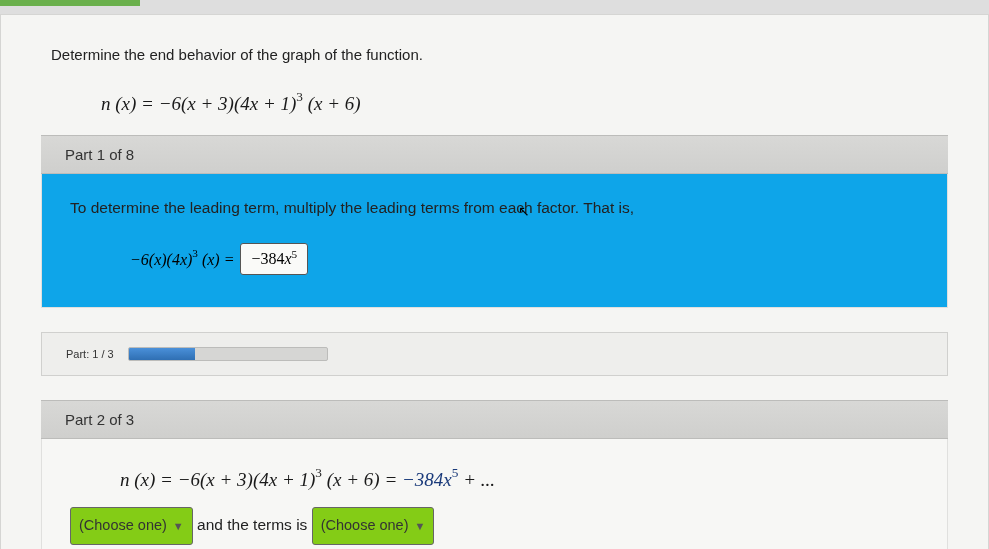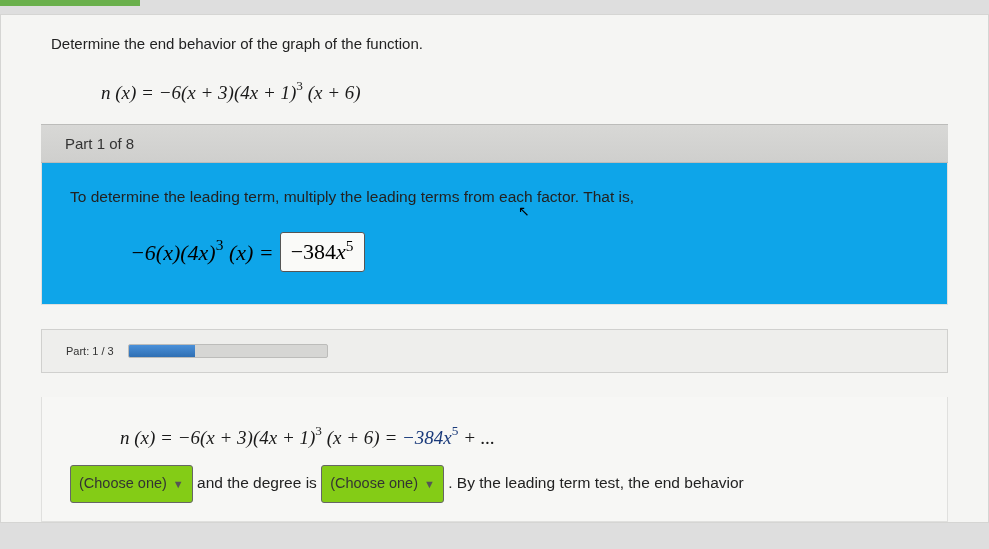--- a/index.html
+++ b/index.html
@@ -20,21 +20,21 @@
       background: #6ab04c;
     }
     .main-panel {
       background: #f5f5f3;
       margin: 14px 0 0 0;
       padding: 0;
       border: 1px solid #d5d5d3;
       width: 100%;
     }
     .question-prompt {
-      padding: 20px 50px 18px 50px;
+      padding: 31px 50px 18px 50px;
       font-size: 15px;
       color: #222;
     }
     .equation {
       font-family: 'Times New Roman', serif;
       font-size: 19px;
       font-style: italic;
       padding: 10px 50px 20px 100px;
       color: #1a1a1a;
     }
@@ -54,21 +54,21 @@
       border: 1px solid #e0e0de;
       border-top: none;
     }
     .part-text {
       font-size: 15.5px;
       color: #222;
       line-height: 1.6;
     }
     .math-line {
       font-family: 'Times New Roman', serif;
-      font-size: 22px;
+      font-size: 16px;
       font-style: italic;
       padding: 22px 0 4px 60px;
       display: flex;
       align-items: center;
       gap: 6px;
     }
     .answer-box {
       border: 1px solid #555;
       border-radius: 3px;
       padding: 6px 10px;
@@ -173,33 +173,33 @@
 
   <div class="progress-row">
     <span>Part: 1 / 3</span>
     <div class="progress-bar">
       <div class="progress-fill"></div>
     </div>
   </div>
 
   <div class="gap"></div>
 
+  <div class="part-header">Part 2 of 3</div>
   <div class="part2-body">
     <div class="eq2">n (x) = −6(x + 3)(4x + 1)<sup class="sup">3</sup> (x + 6) = <span class="leading-term">−384<i>x</i><sup class="sup">5</sup></span> + ...</div>
     <div class="fill-text">
       <span class="choose">
         <span>(Choose one)</span>
         <span class="triangle">▼</span>
       </span>
-      <span> and the degree is </span>
+      <span> and the terms is </span>
       <span class="choose">
         <span>(Choose one)</span>
         <span class="triangle">▼</span>
       </span>
-      <span>. By the leading term test, the end behavior</span>
       <br>
       
       
       
       
       
     </div>
   </div>
 
 </div>

